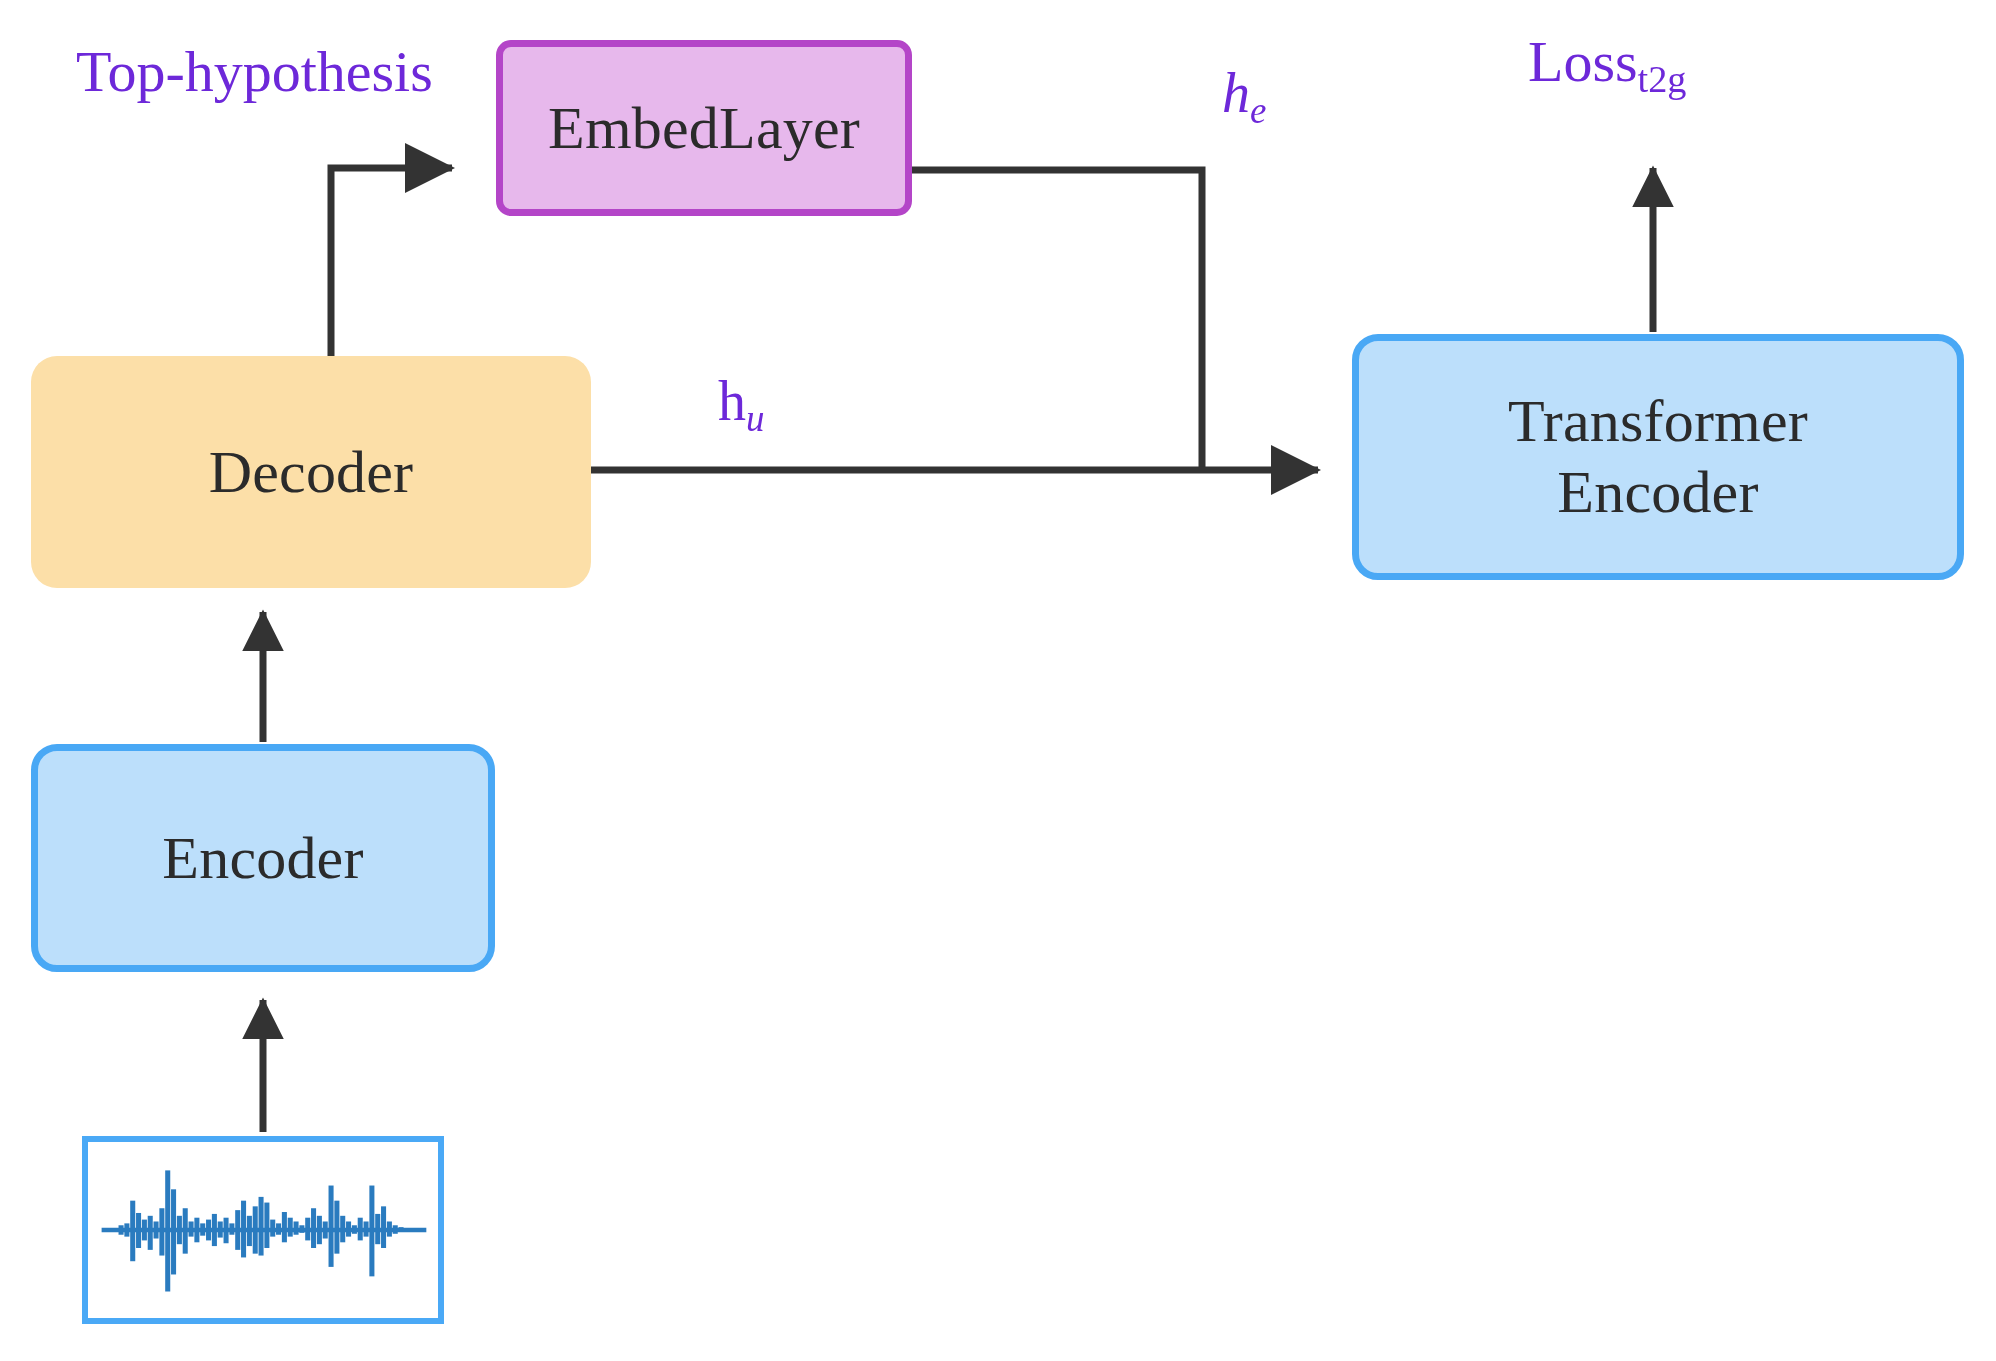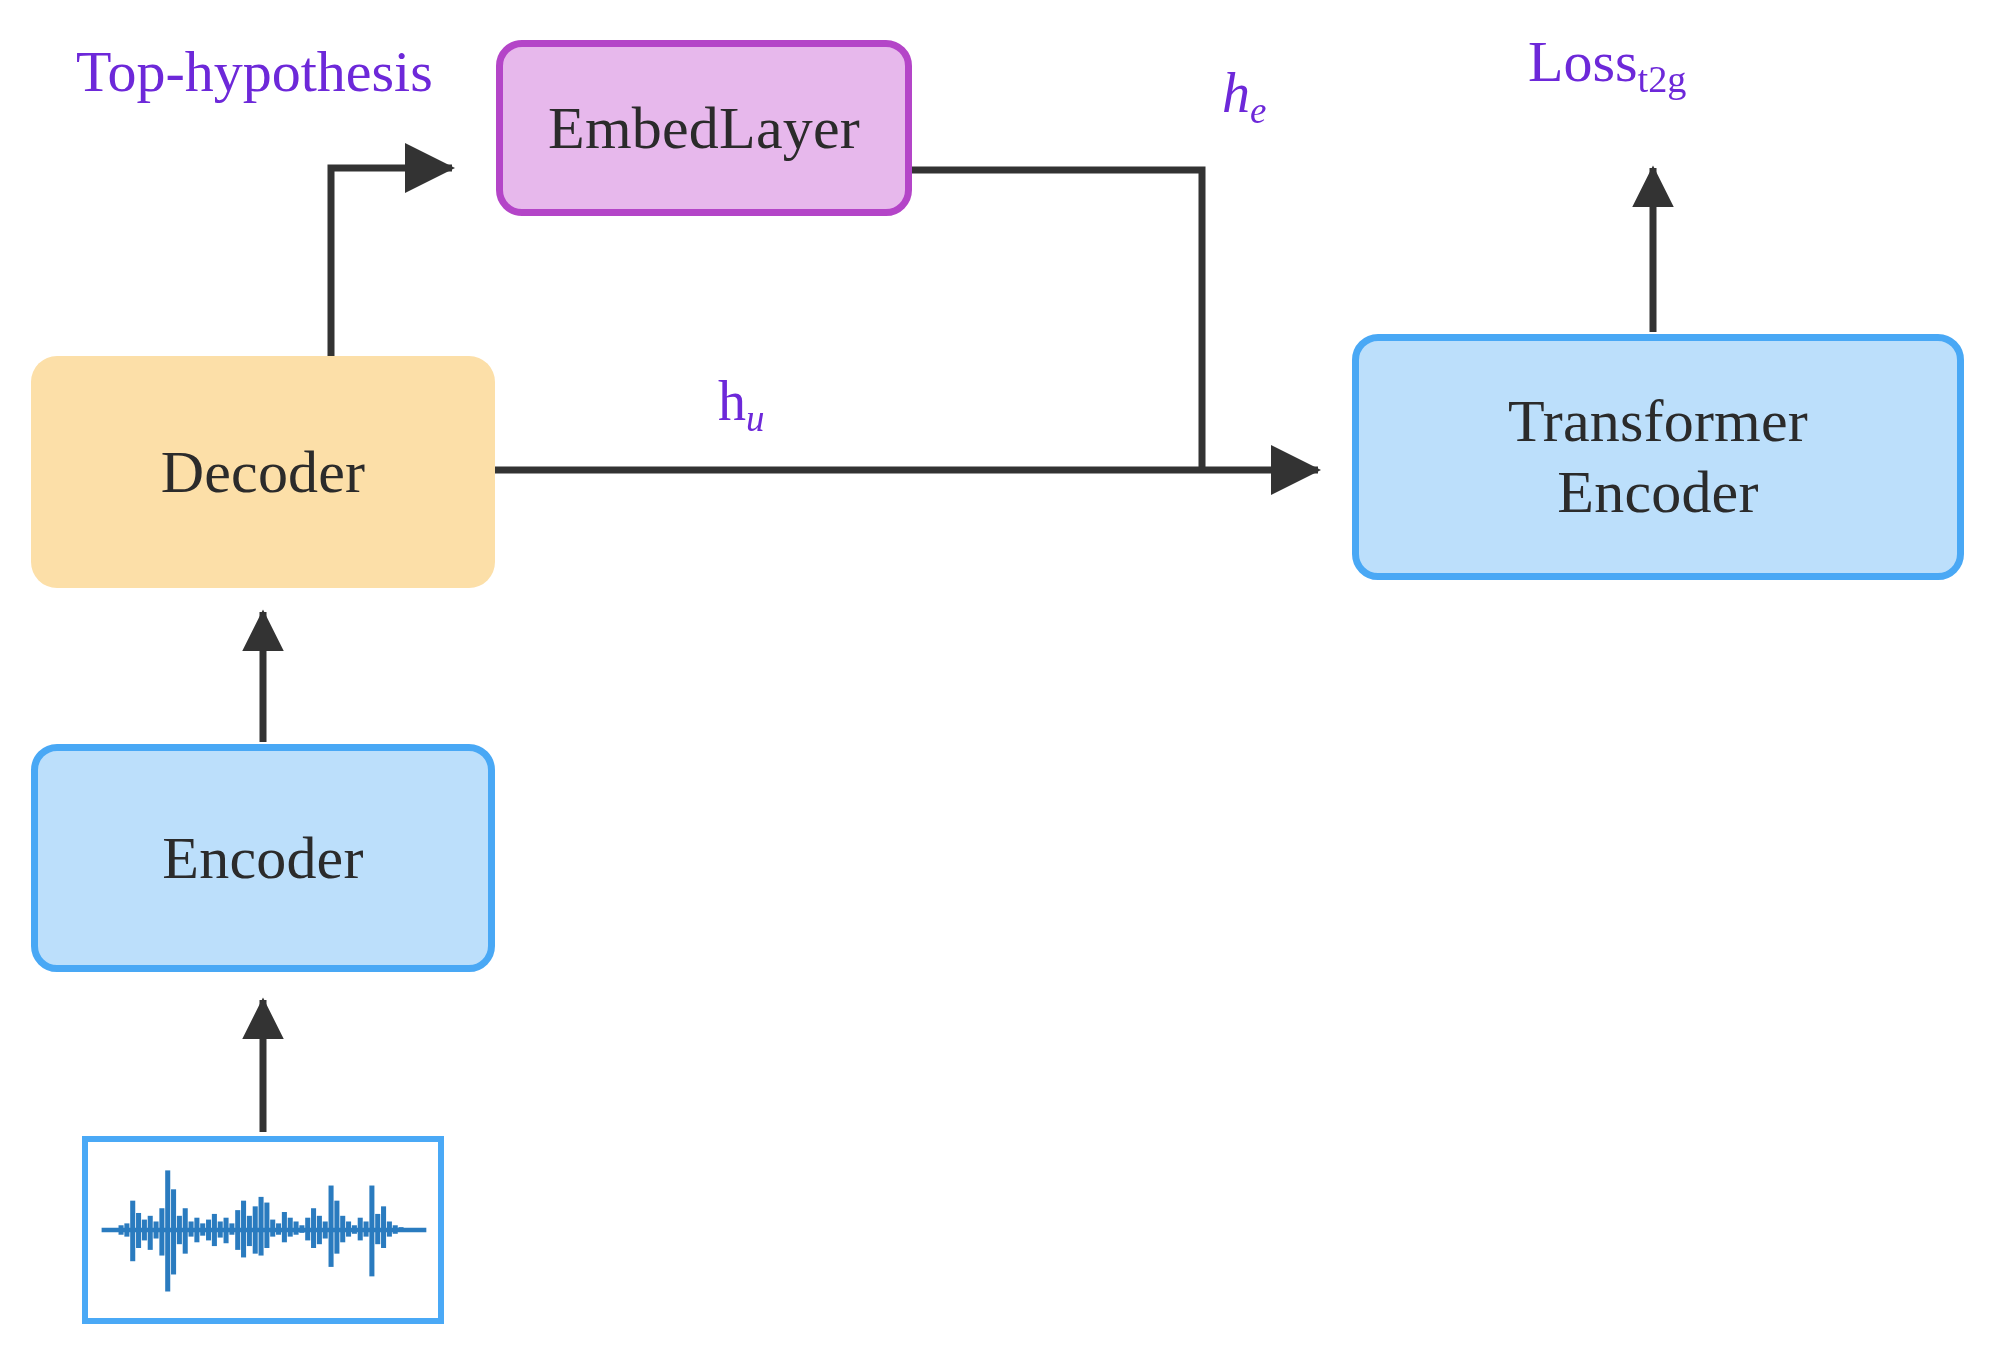--- a/index.html
+++ b/index.html
@@ -44,26 +44,26 @@
     display: block;
     font-weight: 400;
     letter-spacing: .2px;
   }
 
   .node-embedlayer {
     left: 496px;  top: 40px;
     width: 416px; height: 176px;
     background: #e7b8ec;
     border: 7px solid #b445c8;
-    border-radius: 26px;
+    border-radius: 15px;
     font-size: 60px;
   }
   .node-decoder {
     left: 31px;  top: 356px;
-    width: 464px; height: 232px;
+    width: 560px; height: 232px;
     background: #fcdfa8;
     border: 7px solid #f7b котор;
     border-radius: 26px;
     font-size: 60px;
   }
   .node-decoder {
     border-color: #f8b948;
   }
   .node-encoder {
     left: 31px;  top: 744px;

